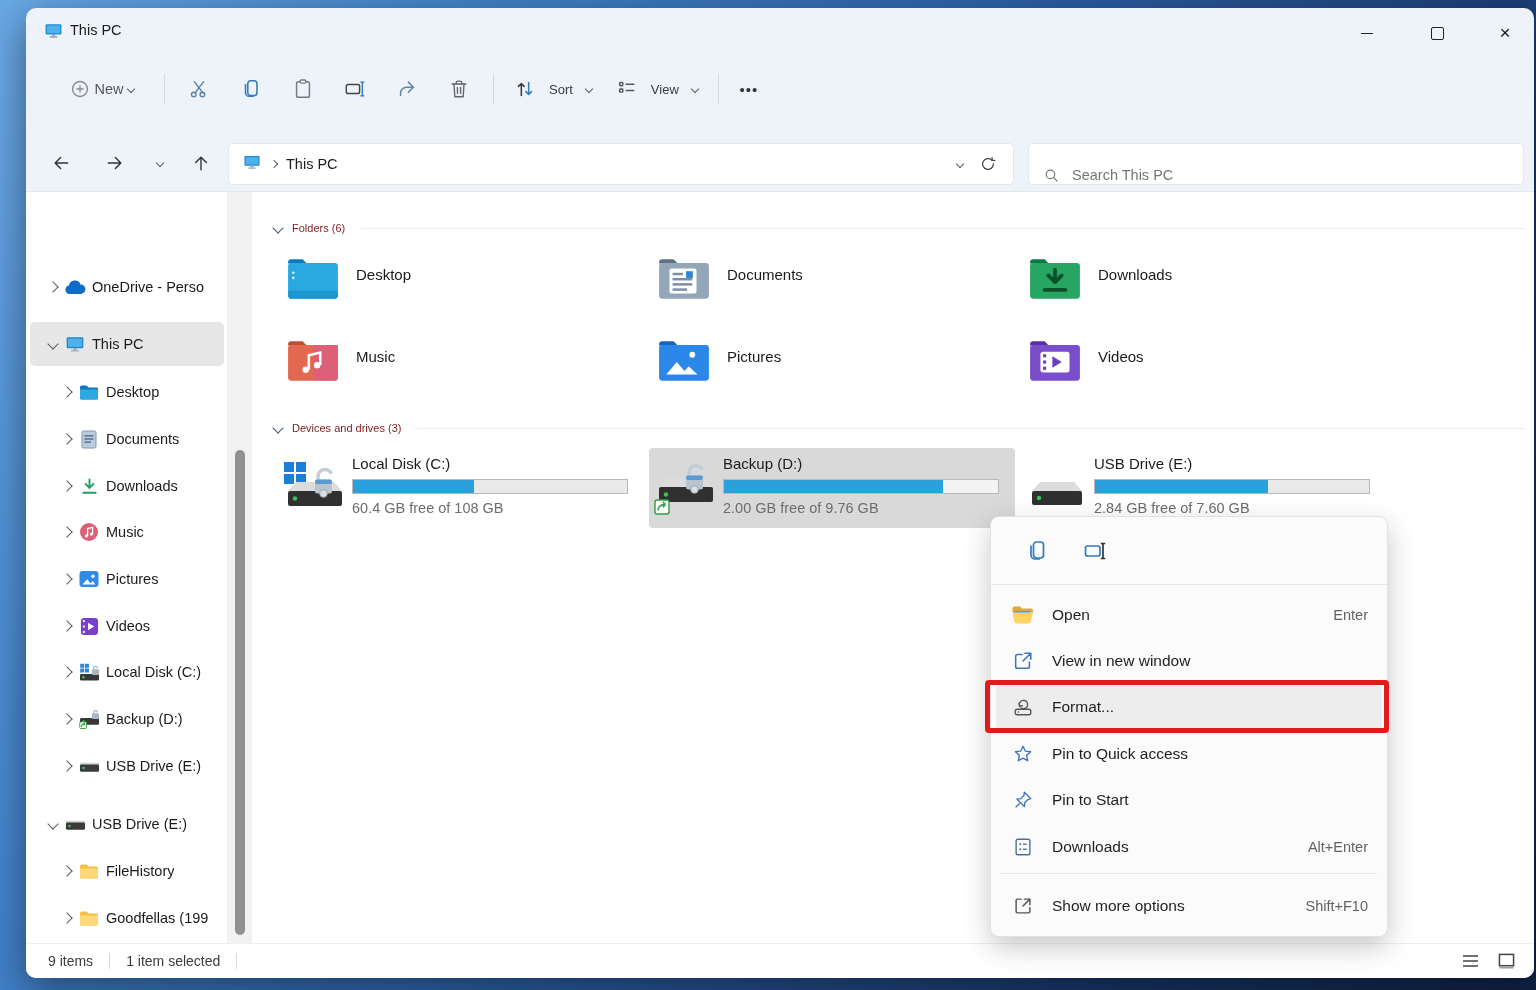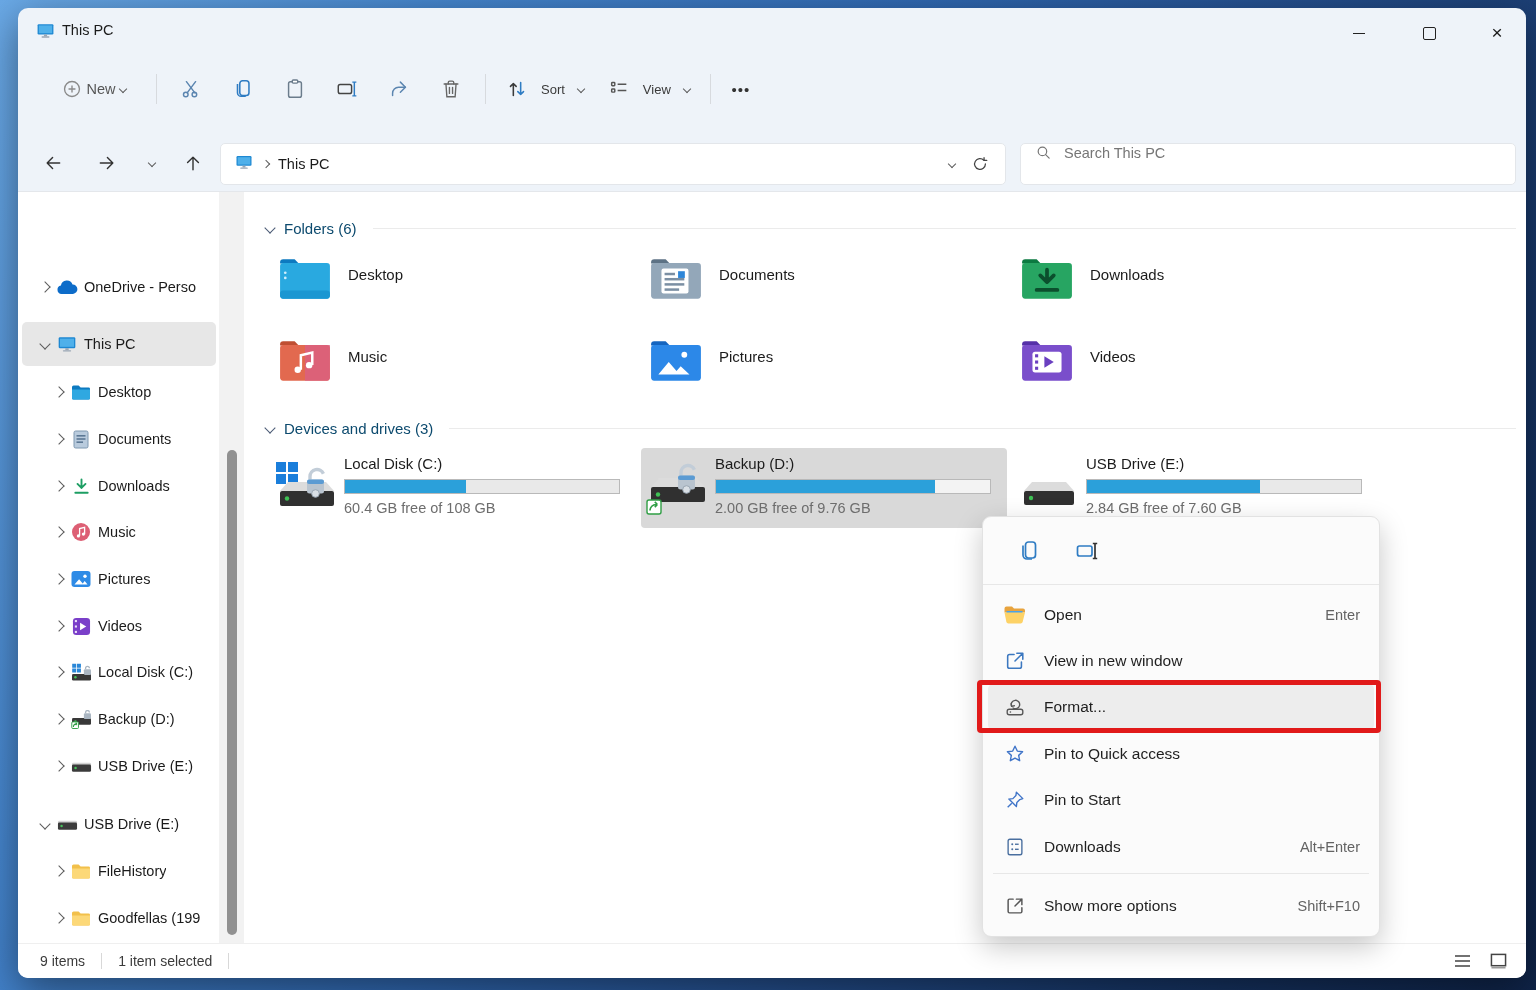--- a/index.html
+++ b/index.html
@@ -1,21 +1,21 @@
 <!DOCTYPE html>
 <html><head>
 <meta charset="utf-8">
 <style>
   html,body{margin:0;padding:0}
   body{
     width:1536px;height:990px;overflow:hidden;position:relative;
     font-family:"Liberation Sans",sans-serif;
     background:linear-gradient(118deg,#6aa9e6 0%,#4585cd 22%,#3068b1 45%,#25508f 62%,#18386a 80%,#0f2449 100%);
   }
-  .window{position:absolute;left:18px;top:8px;width:1508px;height:970px;background:#eef3f9;
+  .window{position:absolute;left:26px;top:8px;width:1508px;height:970px;background:#eef3f9;
     border-radius:10px;box-shadow:0 12px 40px rgba(0,0,0,.45);overflow:hidden}
   
   .titlebar{position:absolute;left:0;top:0;right:0;height:48px}
   .tb-ic{position:absolute;left:18px;top:13px}
   .tb-title{position:absolute;left:44px;top:14px;font-size:14.5px;color:#1b1b1b}
   .wc{position:absolute;top:8px;width:46px;height:34px;display:flex;align-items:center;justify-content:center;color:#1b1b1b}
   .wc.min{left:1318px}.wc.max{left:1388px}.wc.cls{left:1456px;font-size:19px}
   .minline{width:12px;height:0;border-top:1.4px solid #222}
   .maxsq{width:11px;height:11px;border:1.4px solid #222;border-radius:2px}
   
@@ -27,41 +27,41 @@
   .lblb{gap:13px;font-size:13px;padding:0 12px}
   .cv{display:inline-block;width:7px;height:7px;border-right:1.4px solid #5c5c5c;border-bottom:1.4px solid #5c5c5c}
   .cv.r{transform:rotate(-45deg)}.cv.d{transform:rotate(45deg)}
   .cv.sm{width:5px;height:5px}
   
   .addr{position:absolute;left:0;top:128px;right:0;height:55px}
   .nvb{position:absolute;top:8px;width:38px;height:38px;display:flex;align-items:center;justify-content:center;border-radius:5px}
   .bbox{position:absolute;left:202px;top:7px;width:786px;height:42px;background:#fff;border:1px solid #e3e6ea;border-radius:5px;display:flex;align-items:center;padding-left:14px;box-sizing:border-box}
   .bcrumb{font-size:14.5px;color:#1b1b1b;margin-left:9px}
   .bb-right{position:absolute;right:0;top:0;height:100%;display:flex;align-items:center;gap:16px;padding-right:16px}
-  .sbox{position:absolute;left:1002px;top:7px;width:496px;height:42px;background:#fff;border:1px solid #e3e6ea;border-radius:5px;display:flex;align-items:flex-start;padding-left:14px;box-sizing:border-box;gap:10px}
+  .sbox{position:absolute;left:1002px;top:7px;width:496px;height:42px;background:#fff;border:1px solid #e3e6ea;border-radius:5px;display:flex;align-items:flex-end;padding-left:14px;box-sizing:border-box;gap:10px}
   .sbox input{border:none;outline:none;font-size:14.5px;color:#1b1b1b;width:380px;font-family:"Liberation Sans",sans-serif;background:transparent}
   .sbox input::placeholder{color:#767676}
   .hairline{position:absolute;left:0;top:183px;right:0;height:1px;background:#e4e7eb}
   
   .content{position:absolute;left:0;top:184px;right:0;bottom:34px;background:#fff}
   
   .sidebar{position:absolute;left:0;top:0;width:226px;bottom:0;background:#fff}
   .srow{position:absolute;left:4px;width:194px;height:44px;display:flex;align-items:center;border-radius:5px;box-sizing:border-box}
   .srow.sel{background:#e7e7e7}
   .srow.lvl1{padding-left:14px}
   .srow.lvl2{padding-left:28px}
   .cvbox{width:18px;display:flex;justify-content:center;flex:none}
   .sic{width:22px;display:flex;justify-content:center;flex:none;margin:0 6px 0 2px}
   .slabel{font-size:14.5px;color:#1b1b1b;white-space:nowrap;overflow:hidden}
   .sb-track{position:absolute;left:201px;top:0;width:25px;bottom:0;background:#f2f2f2}
   .sb-thumb{position:absolute;left:8px;top:258px;width:10px;height:485px;background:#919191;border-radius:5px}
   
   .main{position:absolute;left:226px;top:0;right:0;bottom:0;background:#fff}
   .sech{position:absolute;left:22px;right:10px;height:22px;display:flex;align-items:center;gap:10px}
-  .sech .t{font-size:15px;color:#0c4a6e;white-space:nowrap}
+  .sech .t{font-size:11px;color:#7f1d1d;white-space:nowrap}
   .sech .ln{flex:1;height:1px;background:#ebebeb;margin-left:6px}
   .sech .cv{border-color:#4a5a75}
   .ftile{position:absolute;width:360px;height:58px;display:flex;border-radius:4px}
   .fic{width:54px;flex:none}
   .flabel{font-size:15px;color:#1b1b1b;margin:10px 0 0 16px}
   .dtile{position:absolute;width:366px;height:80px;border-radius:4px;display:flex;top:256px}
   .dtile.sel{background:#d9d9d9}
   .dic{width:74px;flex:none;display:flex;align-items:center;justify-content:center}
   .dinfo{padding-top:7px;width:276px}
   .dname{font-size:15px;color:#1b1b1b}

